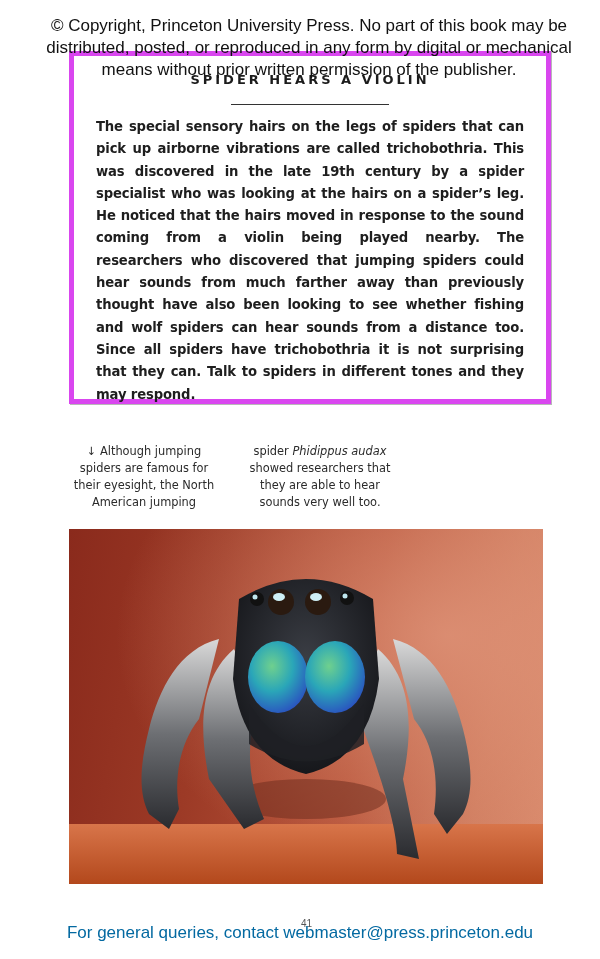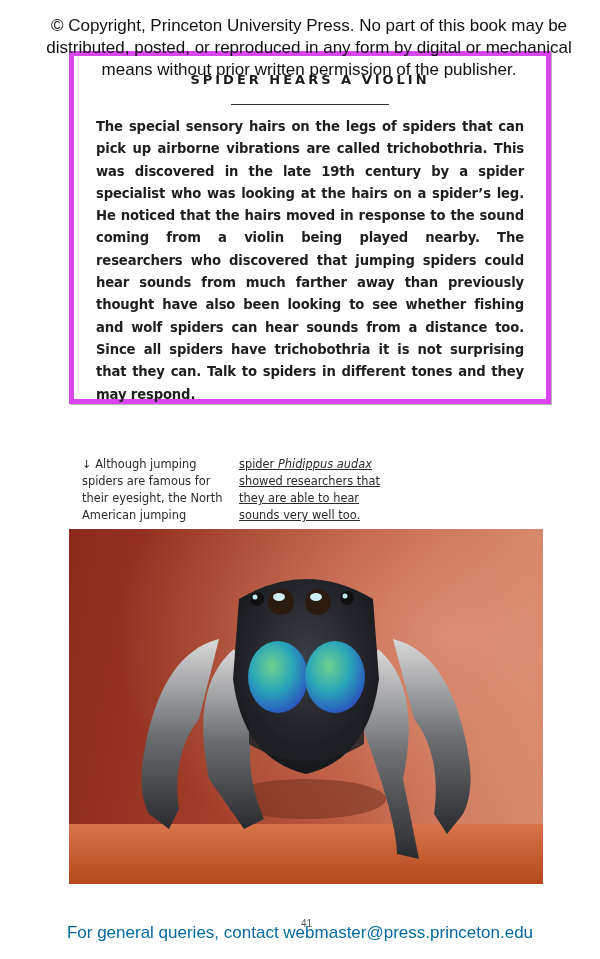--- a/index.html
+++ b/index.html
@@ -19,24 +19,24 @@
     color:#1c1c1c; margin:0;
   }
   .title-rule { position:absolute; left:157px; top:48px; width:158px; height:0; border-top:1px solid #333; }
   .box-body {
     position:absolute; left:22px; top:60px; width:428px;
     font-family:"DejaVu Sans", sans-serif; font-size:13.2px; line-height:22.3px;
     color:#1e1e1e; text-align:justify; margin:0; letter-spacing:-0.15px;font-weight:bold;
   }
   .caption {
     position:absolute; top:443px; font-family:"DejaVu Sans", sans-serif; font-size:11.4px;
-    line-height:17px; color:#2b2b2b; margin:13px;
+    line-height:17px; color:#2b2b2b; margin:0;text-align:center;
   }
   .caption.col1 { left:69px; width:150px; }
-  .caption.col2 { left:226px; width:150px;text-decoration:underline; }
+  .caption.col2 { left:245px; width:150px; }
   .photo {
     position:absolute; left:69px; top:529px; width:474px; height:355px; overflow:hidden;
     background:linear-gradient(100deg, #8a2a1c 0%, #9c3a26 30%, #b65238 60%, #cf7c5e 85%, #d98a6c 100%);
   }
   .footer {
     position:absolute; left:0; right:0; top:923px; text-align:center;
     font-family:"Liberation Sans", sans-serif; font-size:17px; color:#0369a1; margin:0; z-index:5;
   }
   .page-num {
     position:absolute; left:301px; top:918px; font-family:Liberation Sans, sans-serif; font-size:10px; color:#555;

